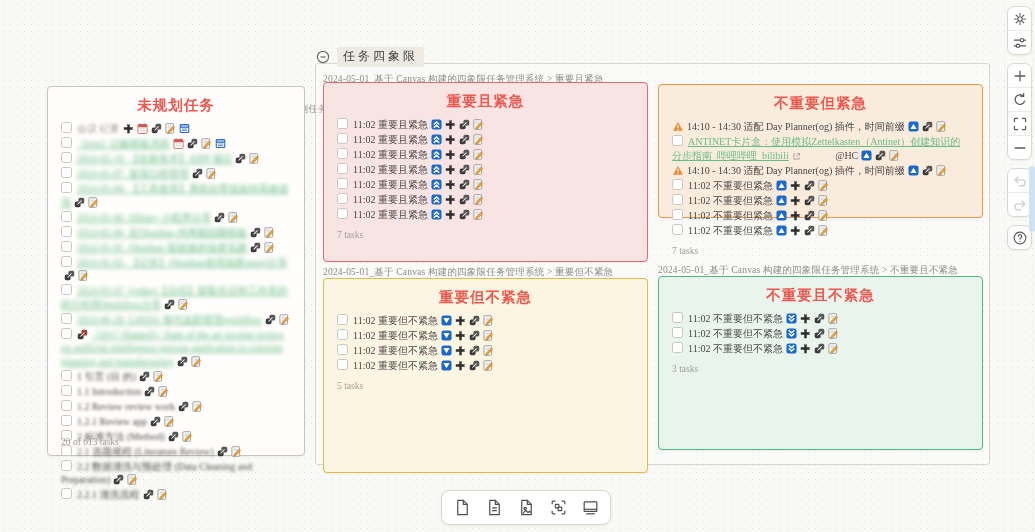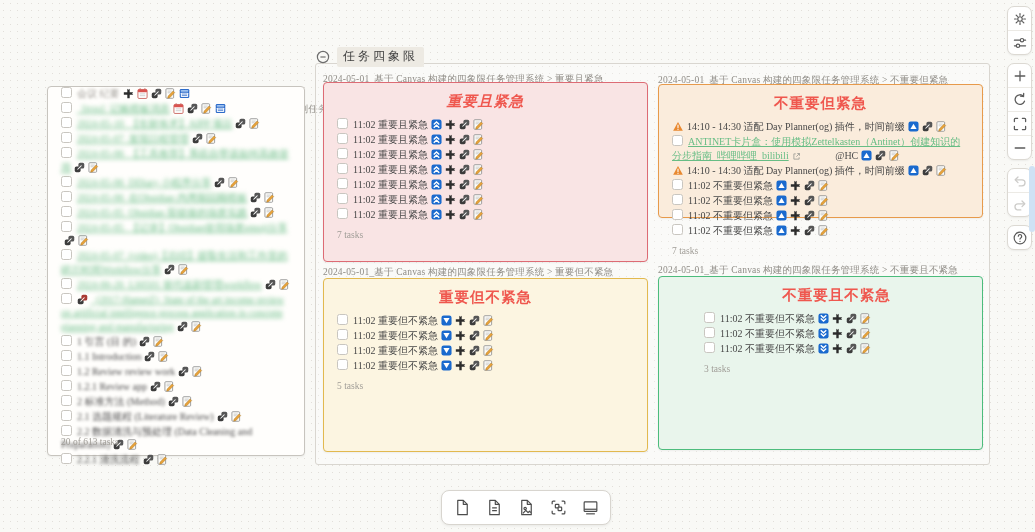--- a/index.html
+++ b/index.html
@@ -33,42 +33,43 @@
   
   .group{position:absolute;left:315px;top:63px;width:673px;height:400px;
     border:1px solid #d9d6d0;border-radius:3px;background:rgba(255,255,255,.25);}
   .group-head{position:absolute;left:316px;top:47px;display:flex;align-items:center;gap:7px;}
   .group-title{font-size:12px;color:#3f3f3f;letter-spacing:3px;background:#edeae3;
     padding:1px 6px 2px;border-radius:2px;}
   
   .quad .hd{letter-spacing:1px;}
   .q0{left:323px;top:82px;width:325px;height:180px;}
   .q1{left:658px;top:84px;width:325px;height:134px;}
-  .q2{left:323px;top:278px;width:325px;height:174px;}
-  .q3{left:658px;top:276px;width:325px;height:174px;padding-left:32px;}
+  .q2{left:323px;top:278px;width:325px;height:195px;}
+  .q3{left:658px;top:276px;width:325px;height:174px;}
   
   .rtb{position:absolute;left:1007px;top:6px;width:25px;}
   .tgroup{background:#fff;border:1px solid #dcd9d3;border-radius:7px;box-shadow:0 1px 2px rgba(0,0,0,.06);
     margin-bottom:8px;overflow:hidden;}
   .tbtn{width:23px;height:23px;display:flex;align-items:center;justify-content:center;cursor:pointer;}
   .tbtn + .tbtn{border-top:1px solid #eceae5;}
   .tbtn.disabled svg{opacity:.45;}
   
   .btb{position:absolute;left:441px;top:490px;height:33px;background:#fff;border:1px solid #d8d5cf;
     border-radius:8px;box-shadow:0 1px 3px rgba(0,0,0,.07);display:flex;align-items:center;padding:0 7px;gap:6px;}
   .bbtn{width:26px;height:26px;display:flex;align-items:center;justify-content:center;border-radius:5px;cursor:pointer;}
   .scroll-thumb{position:absolute;right:0;top:166px;width:6px;height:66px;background:#cfe2f4;border-radius:3px;}
 </style>
 </head>
 <body>
 
 <div class="canvas">
 
   <div class="card-label" style="left:47px;top:71px;margin-top:32px;">2024-05-01_基于 Canvas 构建的四象限任务管理系统 &gt; 未规划任务</div>
   <div class="node left-card">
+    <div class="hd">未规划任务</div>
     <div class="rows">
         <div class="task-row"><span class="cb"></span><span class="t-gray blur">会议 纪要</span><span class="icn"><svg width="11" height="11" viewBox="0 0 12 12">
               <path d="M4.7 0.9 h2.6 v3.8 h3.8 v2.6 H7.3 v3.8 H4.7 V7.3 H0.9 V4.7 h3.8 Z M4.7 0.9 L6 2 7.3 0.9 M0.9 4.7 2 6 0.9 7.3 M11.1 4.7 10 6 11.1 7.3 M4.7 11.1 6 10 7.3 11.1" fill="#2c2c2c"></path>
             </svg></span><span class="icn"><svg width="11" height="11" viewBox="0 0 12 12">
               <path d="M3.4 0.4 v1.6 M8.6 0.4 v1.6" stroke="#b8413c" stroke-width="1"></path>
               <rect x="1" y="1.6" width="10" height="9.8" rx="1.2" fill="#fff" stroke="#c4564f" stroke-width="0.9"></rect>
               <rect x="1" y="1.6" width="10" height="3" rx="1" fill="#d9534f"></rect>
               <path d="M3 6.4 h6 M3 8.4 h6" stroke="#c9c9c9" stroke-width="0.9"></path>
             </svg></span><span class="icn"><svg width="11" height="11" viewBox="0 0 12 12">
               <rect x="0.8" y="4.8" width="6.4" height="6.4" rx="1.8" fill="#3c3c3c"></rect>
@@ -278,26 +279,25 @@
     <span class="icn" style="margin:0">
       <svg width="14" height="14" viewBox="0 0 14 14">
           <circle cx="7" cy="7" r="5.6" fill="none" stroke="#6d6d6d" stroke-width="1.2"></circle>
           <path d="M4.4 7 h5.2" stroke="#6d6d6d" stroke-width="1.2"></path>
         </svg>
     </span>
     <span class="group-title">任务四象限</span>
   </div>
 
   <div class="card-label" style="left:323px;top:73px;">2024-05-01_基于 Canvas 构建的四象限任务管理系统 &gt; 重要且紧急</div>
-  <div class="card-label" style="left:658px;top:74px;">2024-05-01_基于 Canvas 构建的四象限任务管理系统 &gt; 不重要但紧急</div>
   <div class="card-label" style="left:323px;top:266px;">2024-05-01_基于 Canvas 构建的四象限任务管理系统 &gt; 重要但不紧急</div>
   <div class="card-label" style="left:658px;top:264px;">2024-05-01_基于 Canvas 构建的四象限任务管理系统 &gt; 不重要且不紧急</div>
 
   <div class="node quad q0" style="background:#f9e4e4;border:1.4px solid #dd6b74;">
-    <div class="hd" style="color:#ef574e;font-style:italic;">重要且紧急</div>
+    <div class="hd" style="color:#ef574e;">重要且紧急</div>
     <div class="rows">
         <div class="task-row"><span class="cb"></span><span class="">11:02 重要且紧急</span><span class="icn"><svg width="11" height="11" viewBox="0 0 12 12">
               <rect x=".5" y=".5" width="11" height="11" rx="2.4" fill="#1a6ace"></rect>
               <path d="M3 6.1 6 3.3 9 6.1 M3 9.5 6 6.7 9 9.5" stroke="#fff" stroke-width="1.5" fill="none"></path>
             </svg></span><span class="icn"><svg width="11" height="11" viewBox="0 0 12 12">
               <path d="M4.7 0.9 h2.6 v3.8 h3.8 v2.6 H7.3 v3.8 H4.7 V7.3 H0.9 V4.7 h3.8 Z M4.7 0.9 L6 2 7.3 0.9 M0.9 4.7 2 6 0.9 7.3 M11.1 4.7 10 6 11.1 7.3 M4.7 11.1 6 10 7.3 11.1" fill="#2c2c2c"></path>
             </svg></span><span class="icn"><svg width="11" height="11" viewBox="0 0 12 12">
               <rect x="0.8" y="4.8" width="6.4" height="6.4" rx="1.8" fill="#3c3c3c"></rect>
               <rect x="4.8" y="0.8" width="6.4" height="6.4" rx="1.8" fill="#565656"></rect>
               <path d="M3.8 8.2 8.2 3.8" stroke="#fff" stroke-width="1.1"></path>

